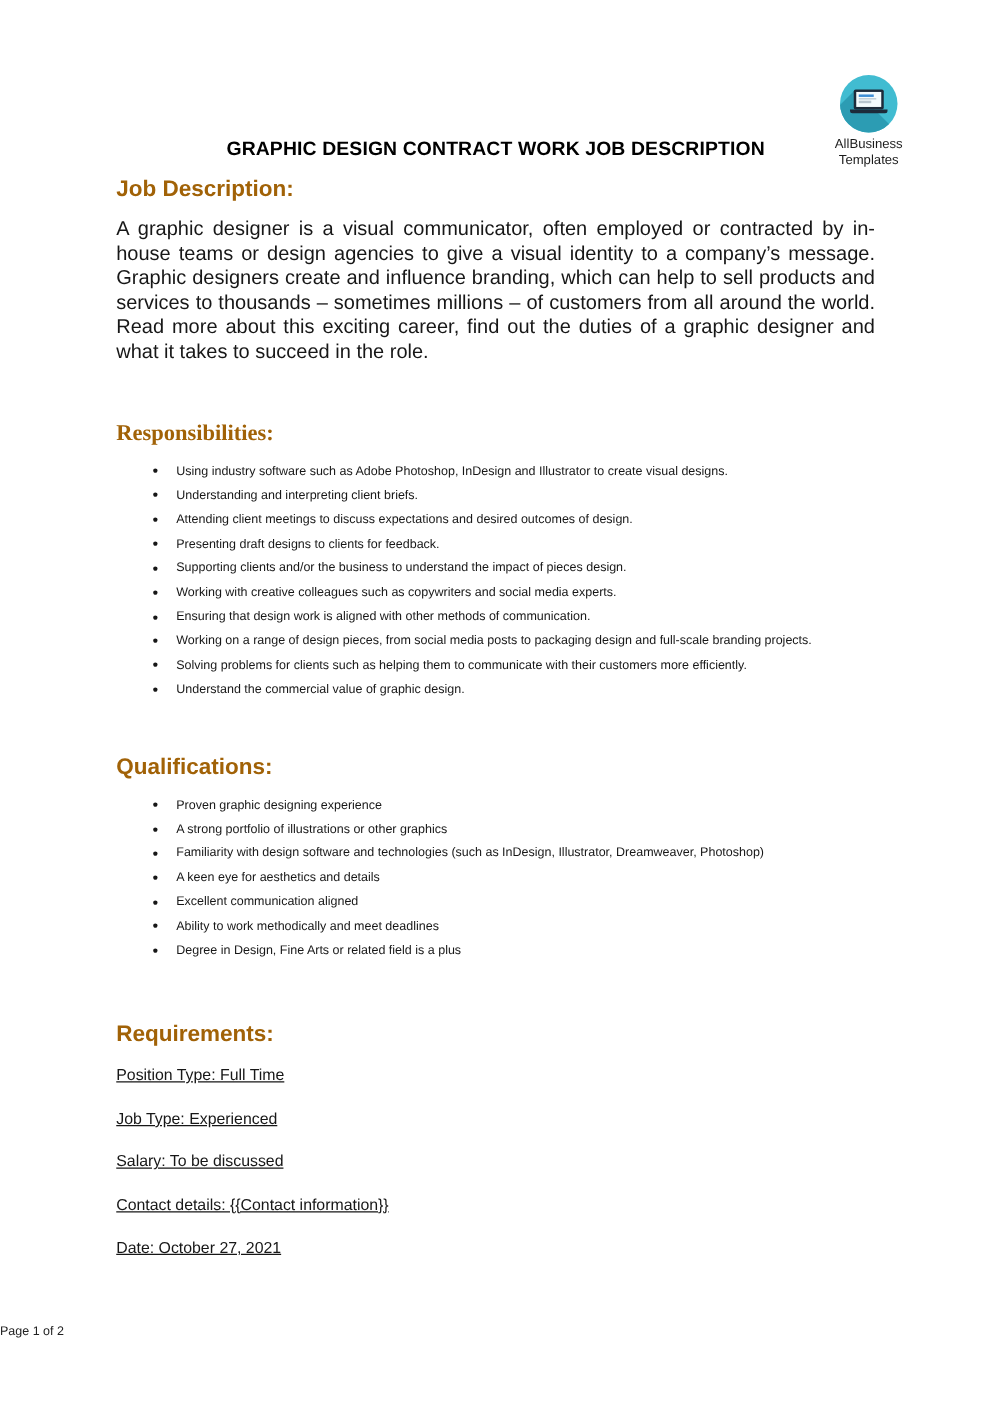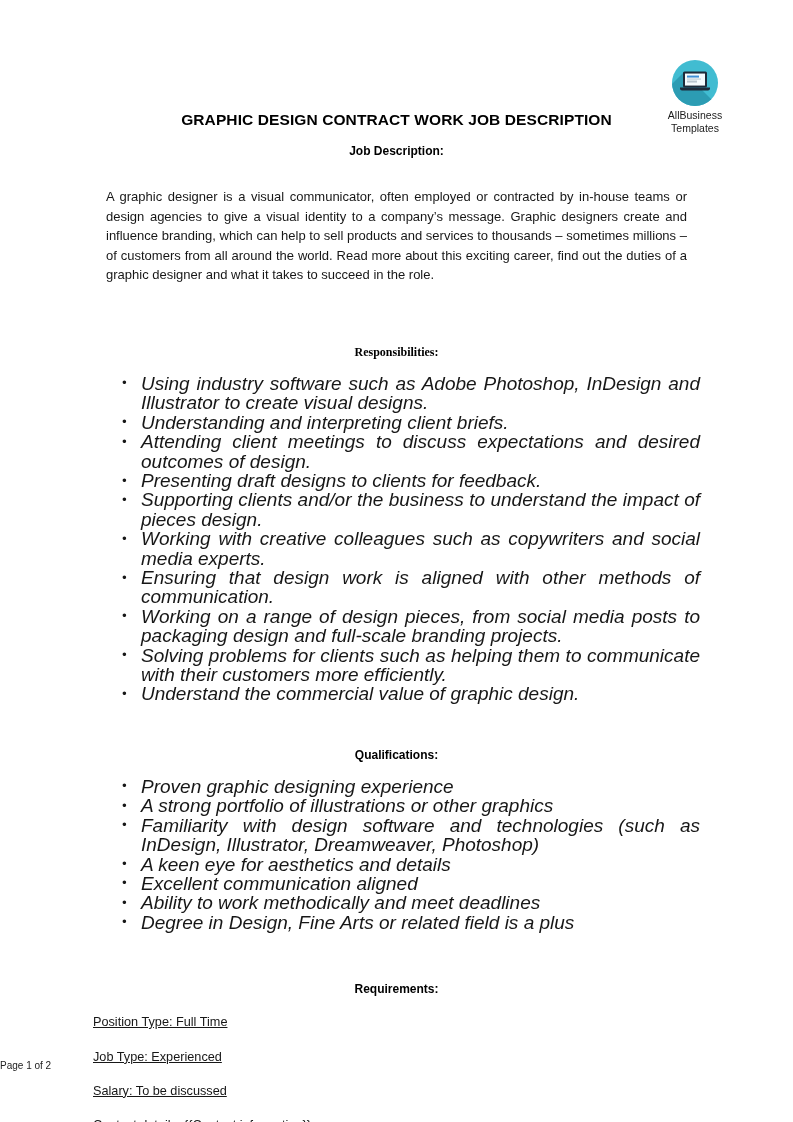--- a/index.html
+++ b/index.html
@@ -123,57 +123,55 @@
     font-size: 15.5px;
     font-weight: bold;
     letter-spacing: 0.1px;
     margin: 0;
     padding-top: 110px;
     line-height: 20px;
     color: #000;
   }
 
   .section-head {
-    font-size: 12px;
+    font-size: 18px;
     font-weight: bold;
-    color: #000000;
+    color: #a16207;
     margin: 0;
     line-height: 17px;
-    text-align: center;
   }
 
   .head-job { padding-top: 13px; }
   .head-resp { padding-top: 46px; font-family: Liberation Serif, serif; }
   .head-qual { padding-top: 43px; }
   .head-req  { padding-top: 49px; }
 
   .body-par {
-    font-size: 13px;
+    font-size: 16px;
     line-height: 19.6px;
     text-align: justify;
-    margin: 13px;
+    margin: 0;
     padding-top: 14px;
     color: #171717;
   }
 
   ul.bullets {
     list-style: none;
     margin: 0;
     padding: 0;
     padding-top: 13px;
   }
   ul.bullets li {
     position: relative;
     padding-left: 48px;
-    font-size: 19px;
+    font-size: 10px;
     line-height: 19.4px;
     text-align: justify;
     color: #171717;
     margin-bottom: 0px;
-    font-style: italic;
   }
   ul.bullets li::before {
     content: "\2022";
     position: absolute;
     left: 29px;
     top: -0.5px;
     font-size: 13px;
     color: #171717;
   }
 

